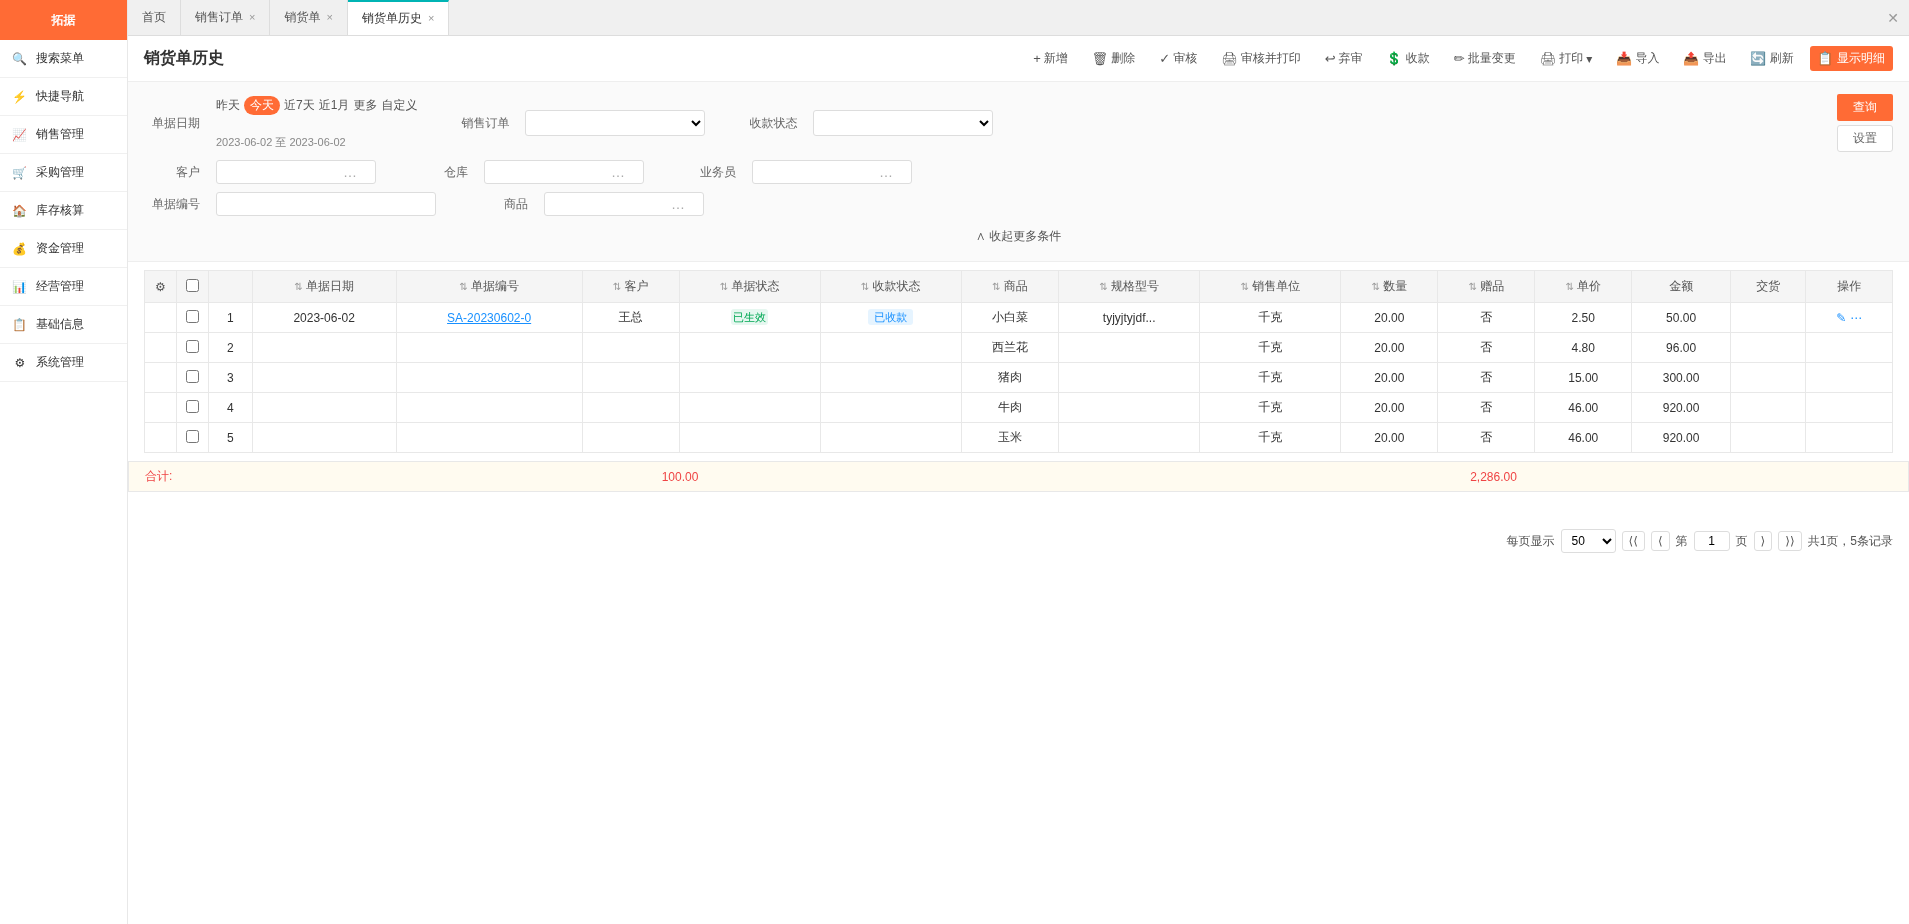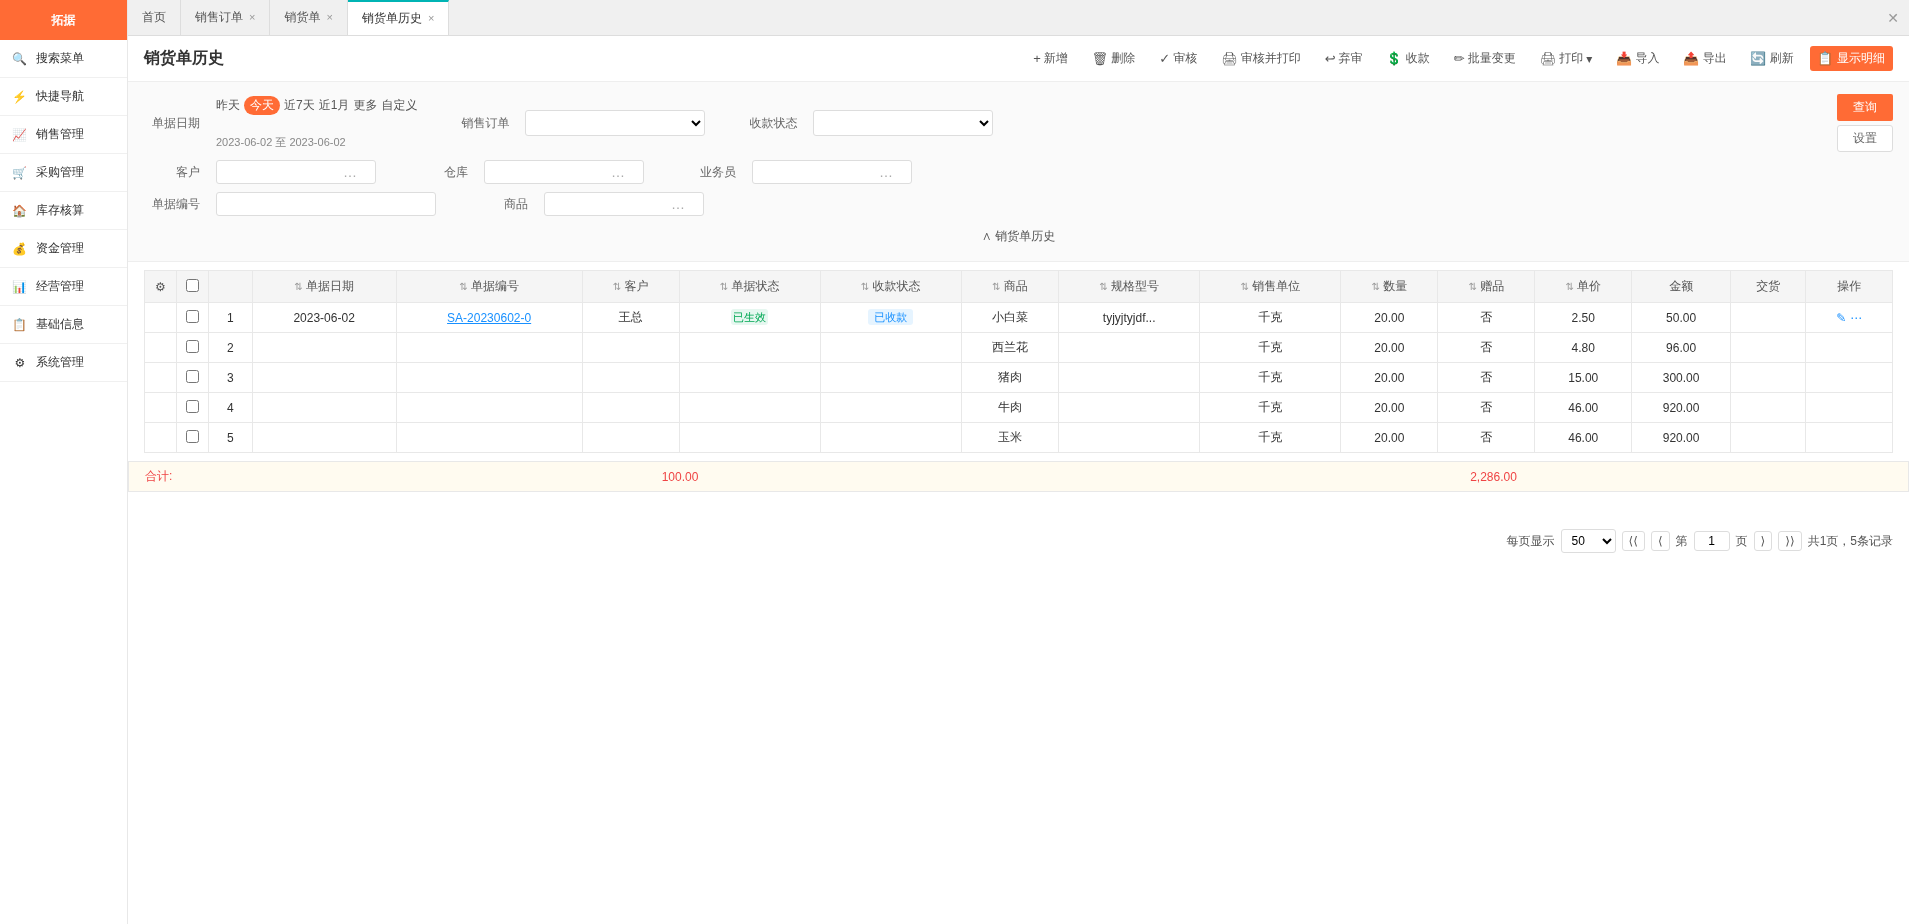--- a/index.html
+++ b/index.html
@@ -526,21 +526,21 @@
         <input class="filter-input" style="width: 220px;" type="text">
 
         <span class="filter-label" style="margin-left:20px;">商品</span>
         <div style="display:flex;align-items:center;border:1px solid #ddd;border-radius:3px;background:#fff;width:160px;padding:3px 6px;">
           <input class="filter-input" style="border: none; width: 120px; padding: 0px;" type="text">
           <span class="filter-dots">…</span>
         </div>
       </div>
 
       <div style="text-align:center;margin-top:4px;">
-        <button class="filter-more-btn">∧ 销货单历史</button>
+        <button class="filter-more-btn">∧ 收起更多条件</button>
       </div>
     </div>
 
     <div class="table-container">
       <table>
         <thead>
           <tr>
             <th class="settings-col">⚙</th>
             <th class="checkbox-col"><input type="checkbox" style=""></th>
             <th></th>

